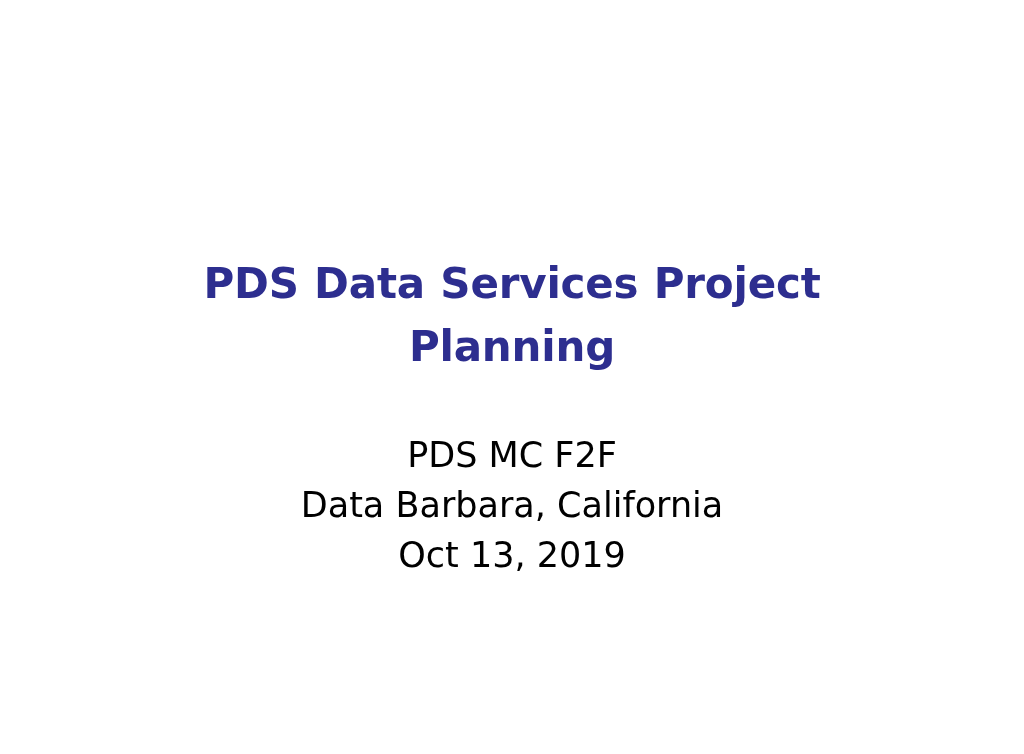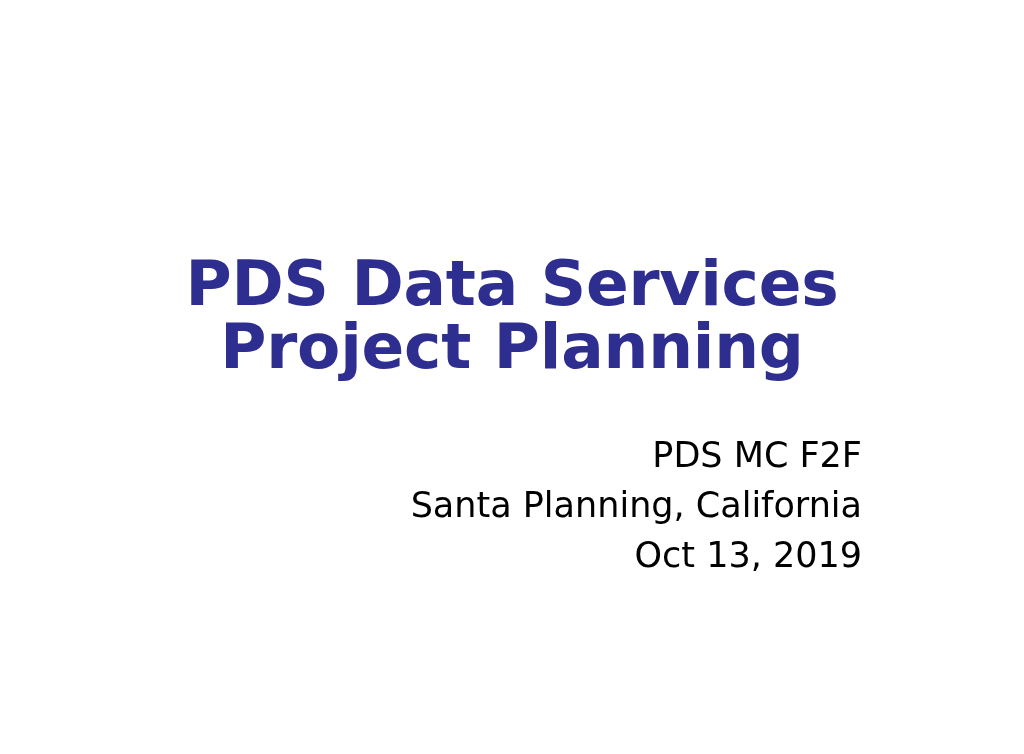--- a/index.html
+++ b/index.html
@@ -29,21 +29,21 @@
     left: 112px;
     top: 252px;
     width: 800px;
     text-align: center;
   }
 
   .slide-title {
     margin: 0;
     font-family: "DejaVu Sans", sans-serif;
     font-weight: bold;
-    font-size: 63px;
+    font-size: 42px;
     line-height: 63px;
     letter-spacing: -0.2px;
     color: #2d2e8f;
     text-align: center;
     word-spacing: 1px;
   }
 
   
   .subtitle-block {
     position: absolute;
@@ -53,32 +53,32 @@
     text-align: center;
   }
 
   .subtitle-line {
     margin: 0;
     font-family: "DejaVu Sans", sans-serif;
     font-weight: normal;
     font-size: 35px;
     line-height: 50px;
     color: #000000;
-    text-align: right;
+    text-align: center;
     white-space: nowrap;
   }
 </style>
 </head>
 <body>
 
 <div class="slide">
 
   <div class="title-block">
     <h1 class="slide-title">PDS Data Services Project Planning</h1>
   </div>
 
   <div class="subtitle-block">
     <p class="subtitle-line">PDS MC F2F</p>
-    <p class="subtitle-line">Santa Planning, California</p>
+    <p class="subtitle-line">Data Barbara, California</p>
     <p class="subtitle-line">Oct 13, 2019</p>
   </div>
 
 </div>
 
 </body></html>

